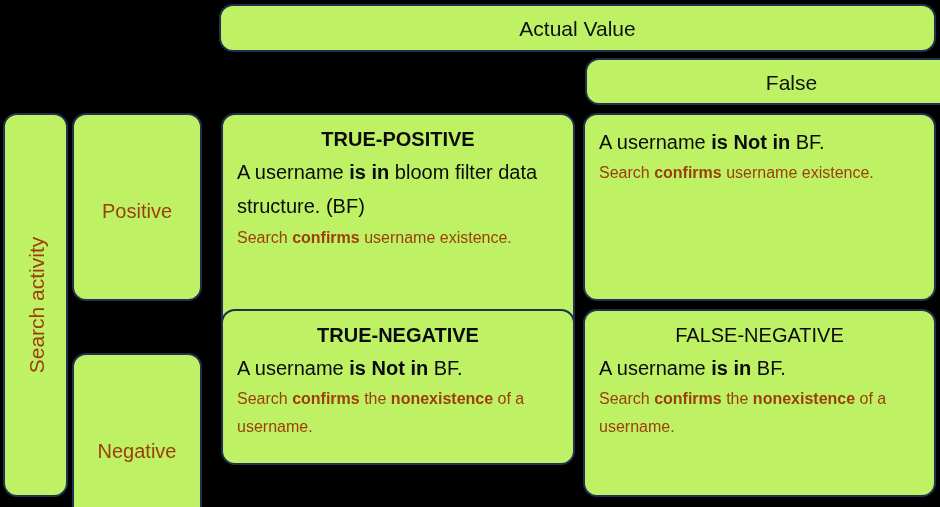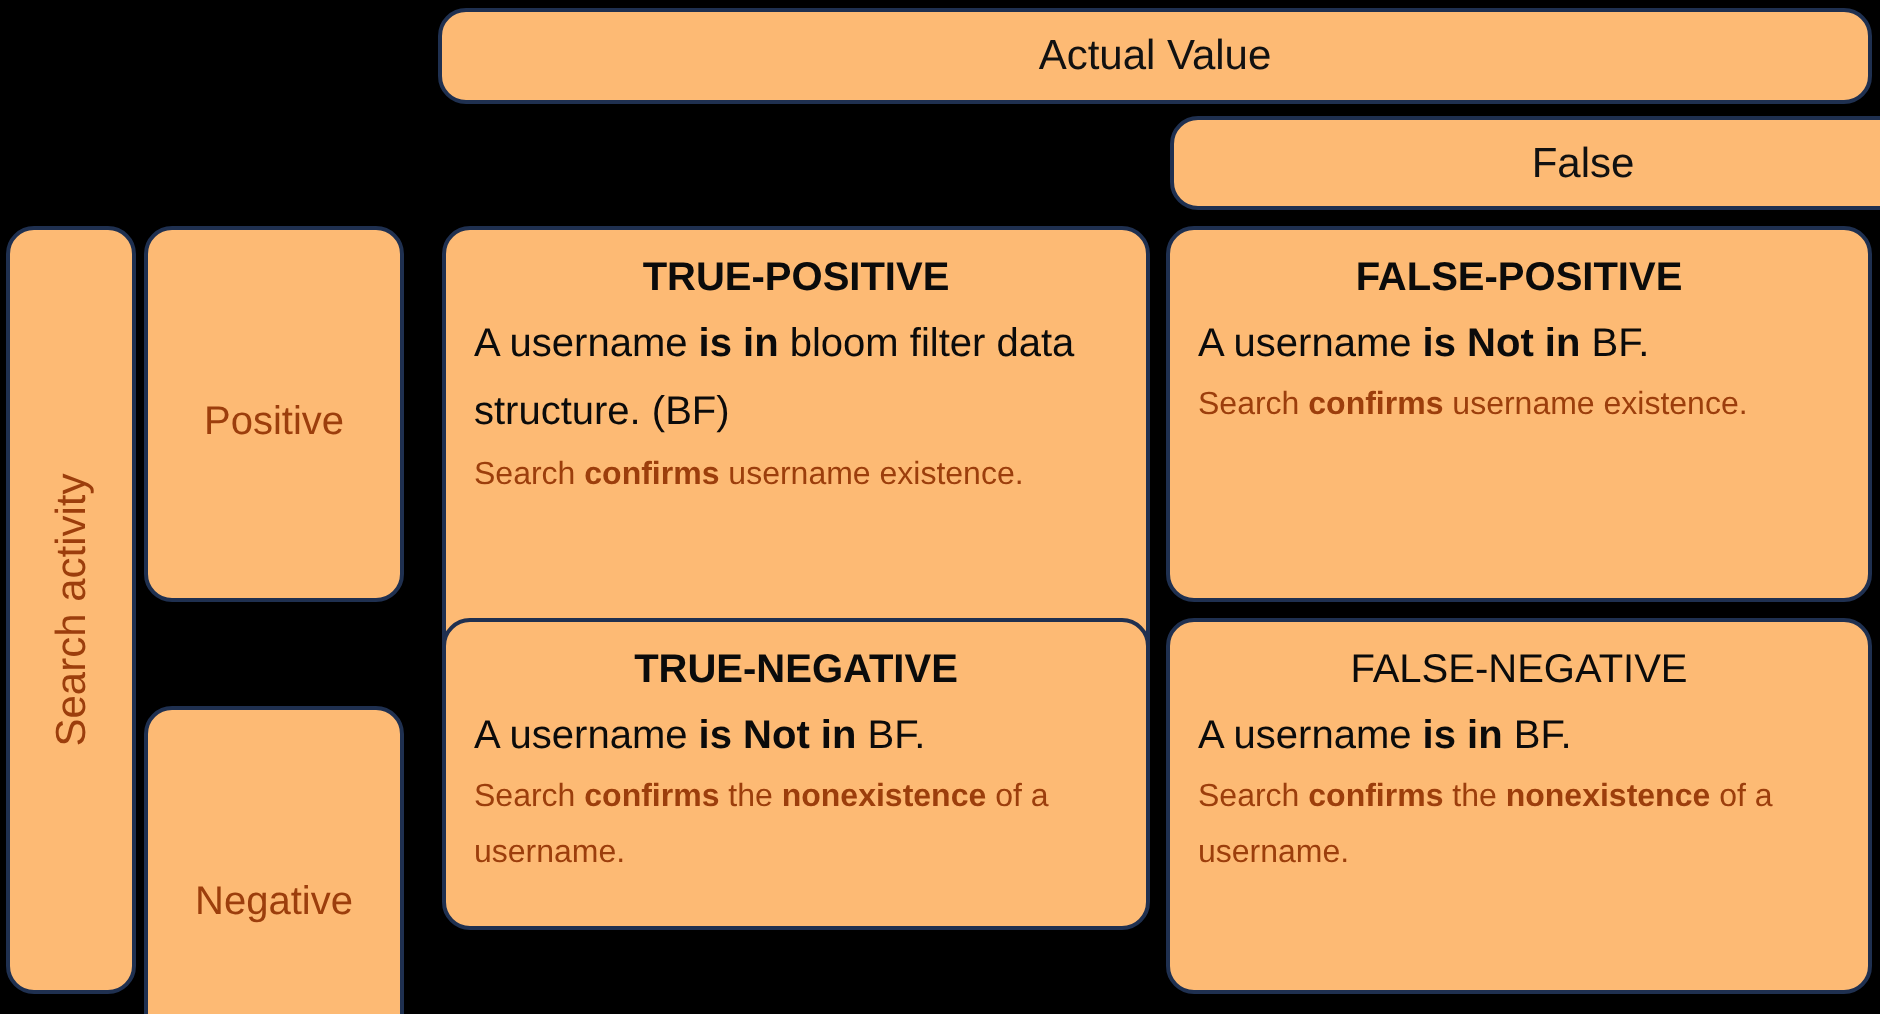--- a/index.html
+++ b/index.html
@@ -16,21 +16,21 @@
 
   #matrix {
     position: relative;
     width: 940px;
     height: 507px;
     background: #000000;
   }
 
   .box {
     position: absolute;
-    background: #fdba74;
+    background: #bef264;
     border: 2px solid #1F3050;
     border-radius: 14px;
     box-sizing: border-box;
   }
 
   
   .hdr-actual {
     left: 219px;
     top: 4px;
     width: 717px;
@@ -161,21 +161,20 @@
     <div class="row-head-label">Negative</div>
   </div>
 
   <div class="box cell cell-tp">
     <div class="cell-title">TRUE-POSITIVE</div>
     <div class="cell-body"><span>A username </span><span class="hl">is in</span><span> bloom filter data structure. (BF)</span></div>
     <div class="cell-note"><span>Search </span><span class="hl">confirms</span><span> username existence.</span></div>
   </div>
 
   <div class="box cell cell-fp">
-    <div class="cell-title">FALSE-POSITIVE</div>
     <div class="cell-body"><span>A username </span><span class="hl">is Not in</span><span> BF.</span></div>
     <div class="cell-note"><span>Search </span><span class="hl">confirms</span><span> username existence.</span></div>
   </div>
 
   <div class="box cell cell-tn">
     <div class="cell-title">TRUE-NEGATIVE</div>
     <div class="cell-body"><span>A username </span><span class="hl">is Not in</span><span> BF.</span></div>
     <div class="cell-note"><span>Search </span><span class="hl">confirms</span><span> the </span><span class="hl">nonexistence</span><span> of a username.</span></div>
   </div>
 

